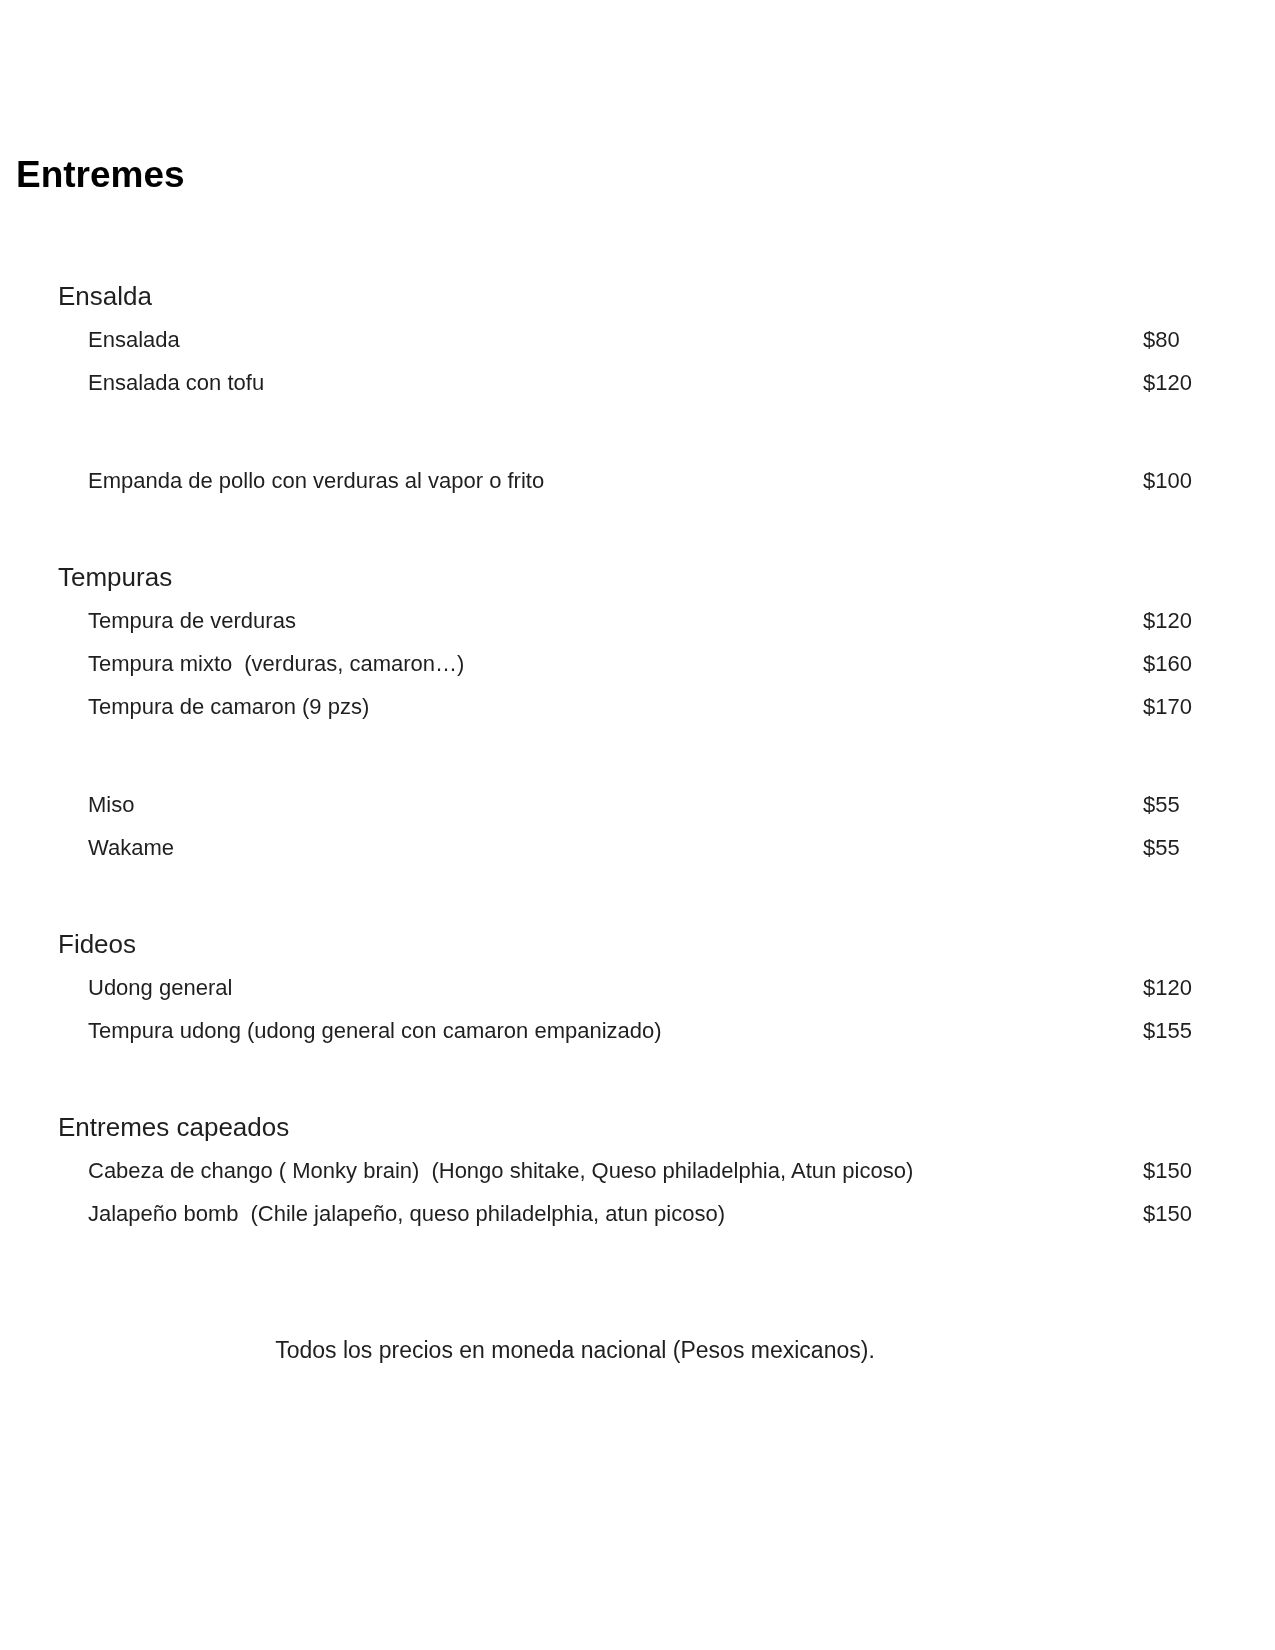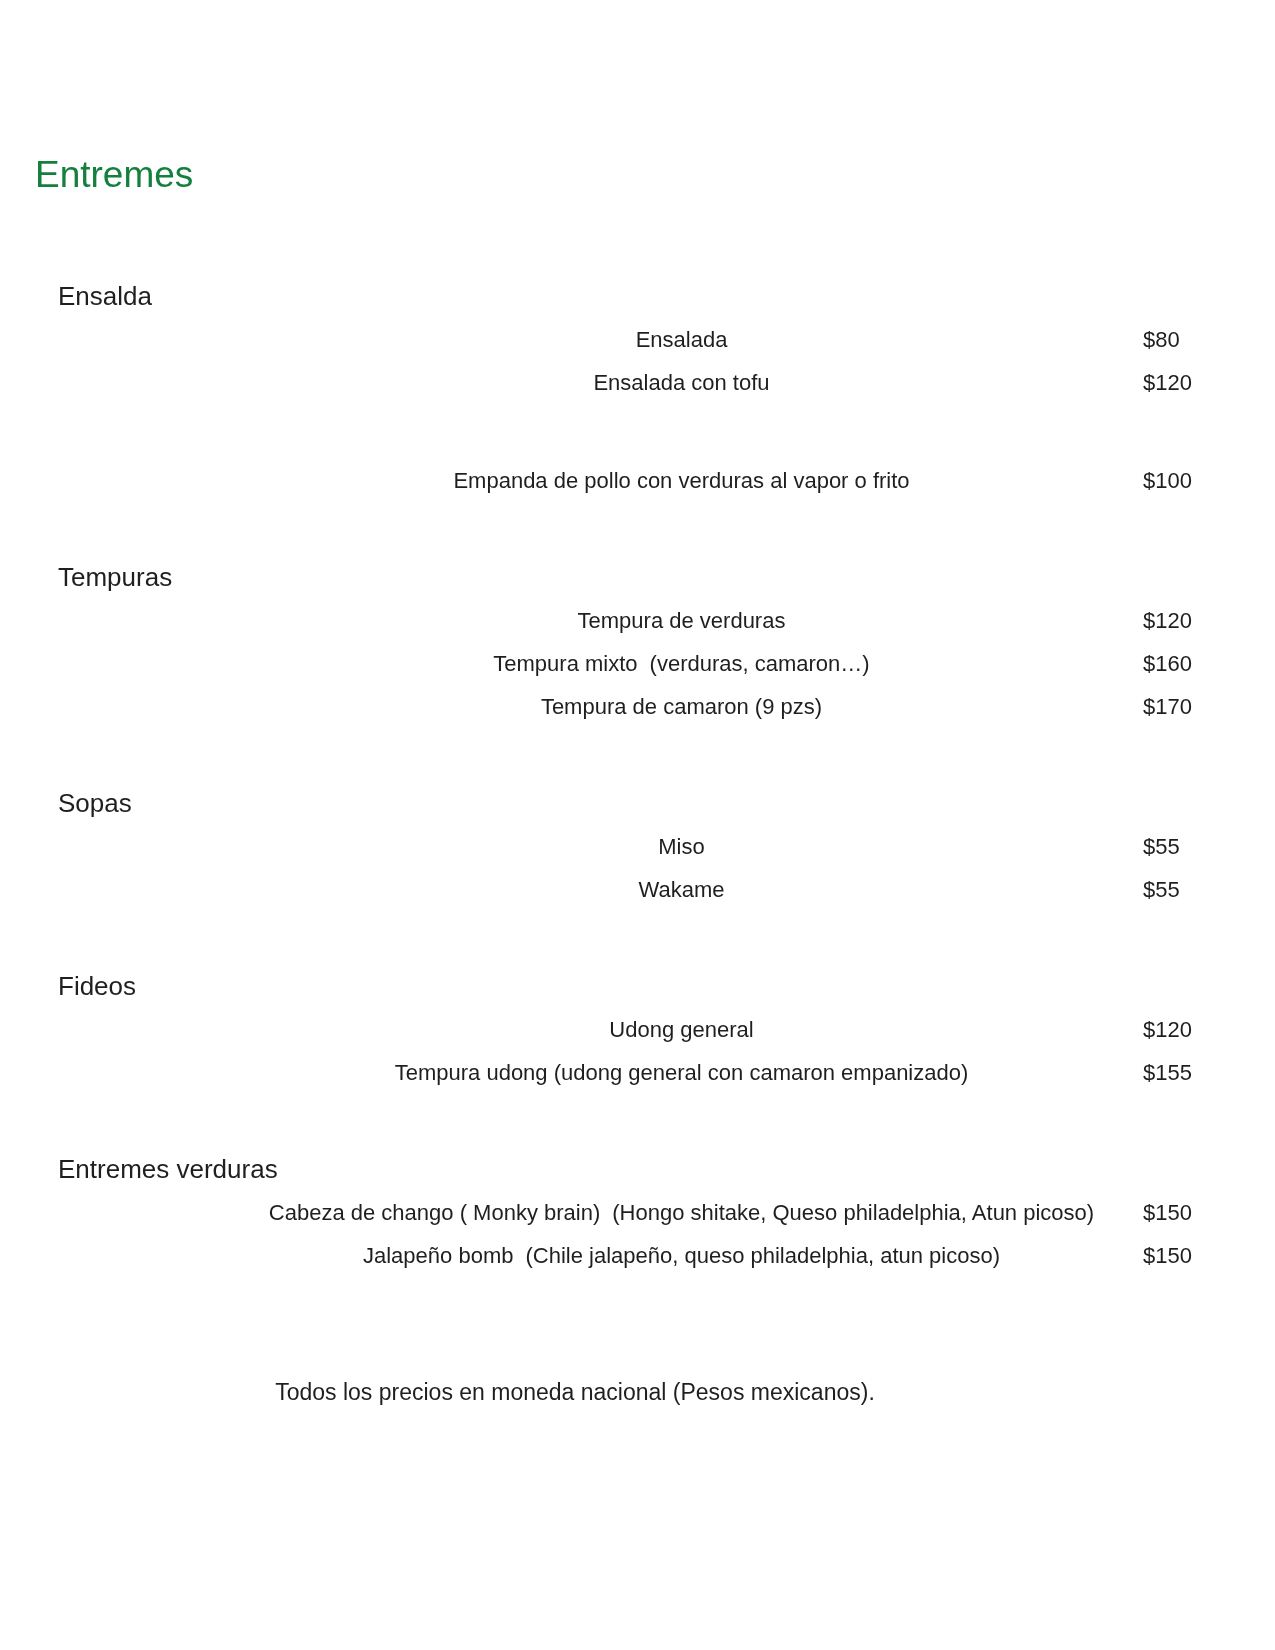--- a/index.html
+++ b/index.html
@@ -13,36 +13,36 @@
     height: 1650px;
     margin: 0 auto;
     background: #ffffff;
     box-sizing: border-box;
     padding-top: 152px;
     font-family: "Liberation Sans", sans-serif;
     color: #1f1f1f;
     overflow: hidden;
   }
   .doc-title {
-    margin: 0 0 0 35px;
+    margin: 0 0 0 16px;
     font-size: 37px;
-    font-weight: 400;
+    font-weight: 700;
     line-height: 46px;
-    color: #15803d;
+    color: #000000;
   }
   .sections { }
   .section { margin-top: 55px; }
   .sections > .section:first-child { margin-top: 78px; }
   .section-name {
     margin: 0 0 0 58px;
     font-size: 26px;
     font-weight: 400;
     line-height: 40px;
   }
-  .items { margin-top: 2px; text-align: center; }
+  .items { margin-top: 2px; }
   .item-row {
     position: relative;
     padding-left: 88px;
     font-size: 22px;
     line-height: 43px;
     white-space: nowrap;
   }
   .item-note { margin-left: 12px; }
   .item-note:empty { display: none; }
   .item-price {
@@ -84,39 +84,38 @@
     <div class="items">
   <div class="item-row"><span class="item-label">Tempura de verduras</span><span class="item-price">$120</span></div>
 
   <div class="item-row"><span class="item-label">Tempura mixto</span><span class="item-note">(verduras, camaron…)</span><span class="item-price">$160</span></div>
 
   <div class="item-row"><span class="item-label">Tempura de camaron (9 pzs)</span><span class="item-price">$170</span></div>
 </div>
   </section>
 
   <section class="section">
-    <h2 class="section-name">Sopas</h2>
     <div class="items">
   <div class="item-row"><span class="item-label">Miso</span><span class="item-price">$55</span></div>
 
   <div class="item-row"><span class="item-label">Wakame</span><span class="item-price">$55</span></div>
 </div>
   </section>
 
   <section class="section">
     <h2 class="section-name">Fideos</h2>
     <div class="items">
   <div class="item-row"><span class="item-label">Udong general</span><span class="item-price">$120</span></div>
 
   <div class="item-row"><span class="item-label">Tempura udong (udong general con camaron empanizado)</span><span class="item-price">$155</span></div>
 </div>
   </section>
 
   <section class="section">
-    <h2 class="section-name">Entremes verduras</h2>
+    <h2 class="section-name">Entremes capeados</h2>
     <div class="items">
   <div class="item-row"><span class="item-label">Cabeza de chango ( Monky brain)</span><span class="item-note">(Hongo shitake, Queso philadelphia, Atun picoso)</span><span class="item-price">$150</span></div>
 
   <div class="item-row"><span class="item-label">Jalapeño bomb</span><span class="item-note">(Chile jalapeño, queso philadelphia, atun picoso)</span><span class="item-price">$150</span></div>
 </div>
   </section>
 </div>
   <div class="doc-footer">Todos los precios en moneda nacional (Pesos mexicanos).</div>
 </div>
 

